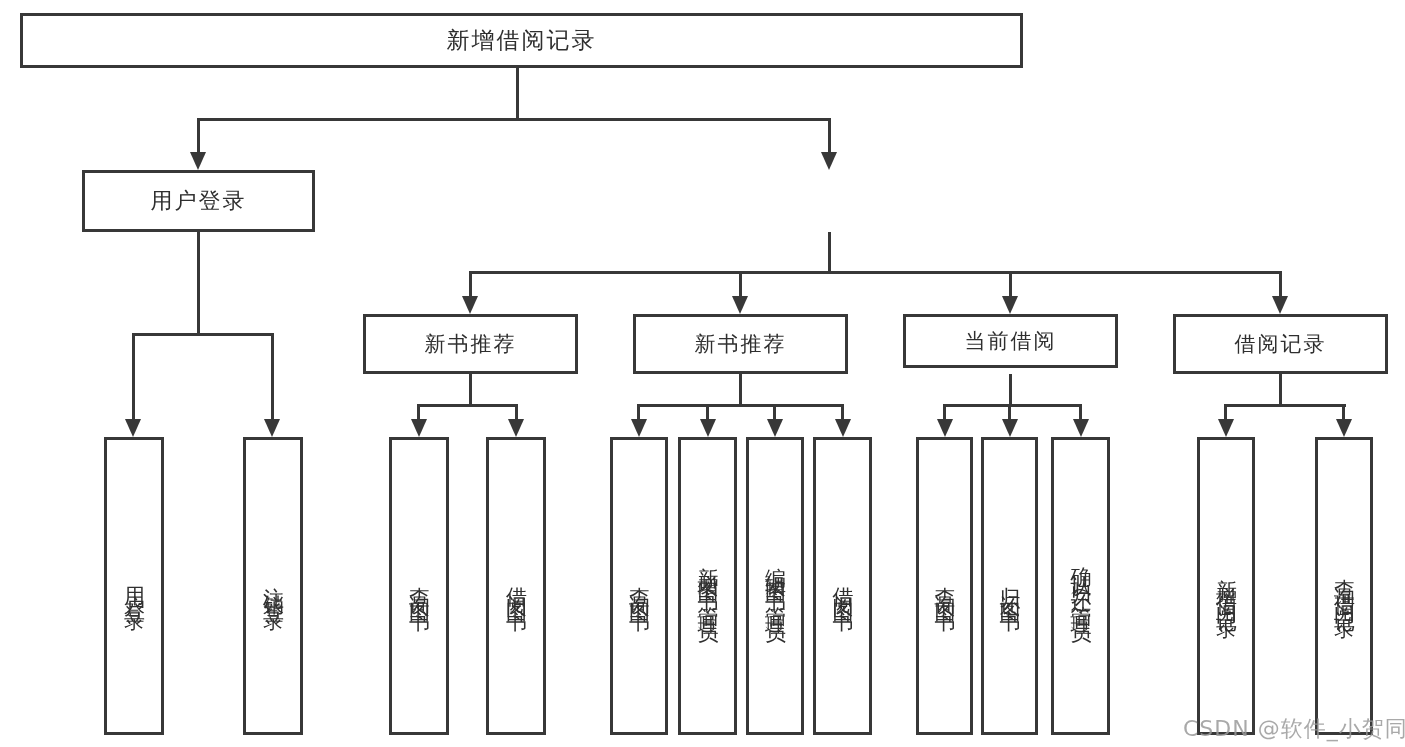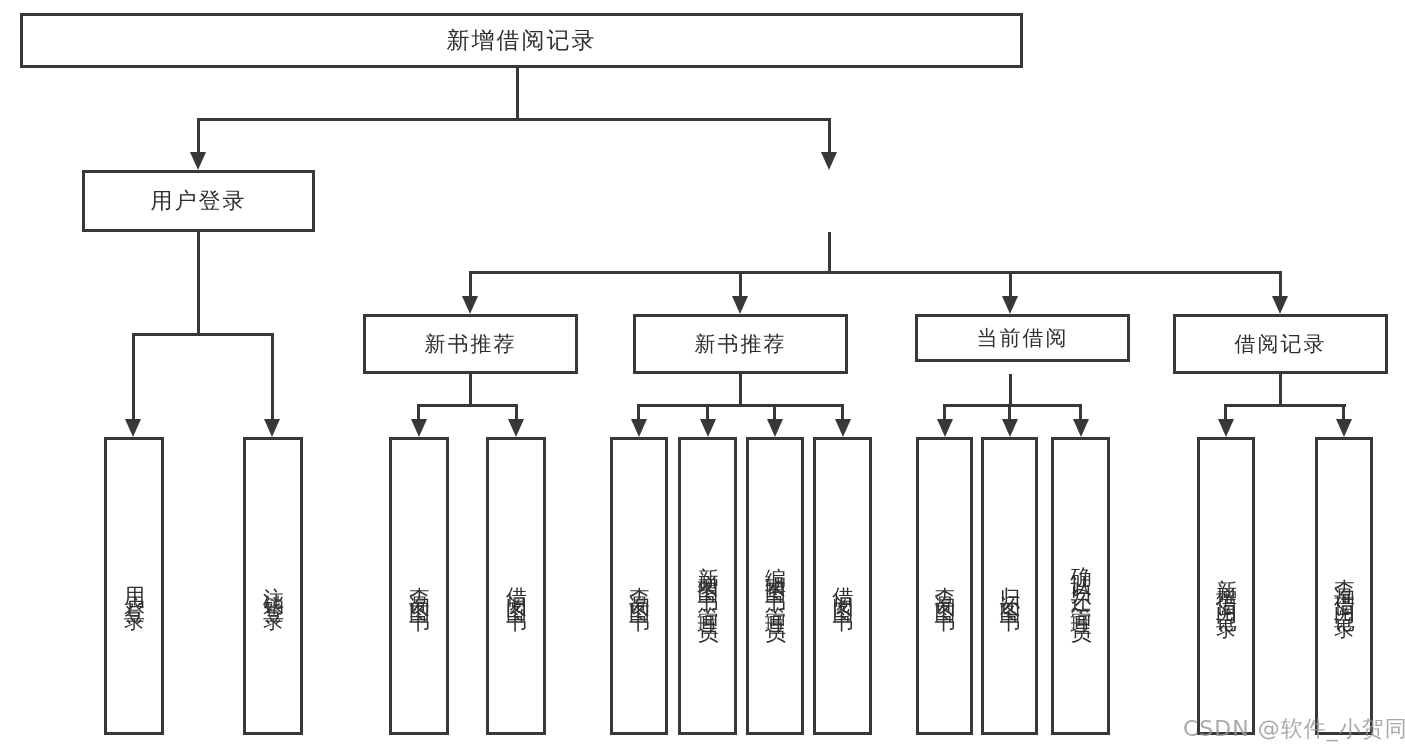--- a/index.html
+++ b/index.html
@@ -91,21 +91,21 @@
   <div class="arrow" style="left:462px;top:296px;"></div>
   <div class="vline" style="left:739px;top:271px;height:27px;"></div>
   <div class="arrow" style="left:732px;top:296px;"></div>
   <div class="vline" style="left:1009px;top:271px;height:27px;"></div>
   <div class="arrow" style="left:1002px;top:296px;"></div>
   <div class="vline" style="left:1279px;top:271px;height:27px;"></div>
   <div class="arrow" style="left:1272px;top:296px;"></div>
 
   <div class="box hbox l3" style="left:363px;top:314px;width:215px;height:60px;">新书推荐</div>
   <div class="box hbox l3" style="left:633px;top:314px;width:215px;height:60px;">新书推荐</div>
-  <div class="box hbox l3" style="left:903px;top:314px;width:215px;height:48px;margin-left:12px;">当前借阅</div>
+  <div class="box hbox l3" style="left:903px;top:314px;width:215px;height:54px;">当前借阅</div>
   <div class="box hbox l3" style="left:1173px;top:314px;width:215px;height:60px;">借阅记录</div>
 
   <div class="vline" style="left:469px;top:374px;height:33px;"></div>
   <div class="hline" style="left:417px;top:404px;width:101px;"></div>
   <div class="vline" style="left:417px;top:404px;height:17px;"></div>
   <div class="arrow" style="left:411px;top:419px;"></div>
   <div class="vline" style="left:515px;top:404px;height:17px;"></div>
   <div class="arrow" style="left:508px;top:419px;"></div>
 
   <div class="vline" style="left:739px;top:374px;height:33px;"></div>

